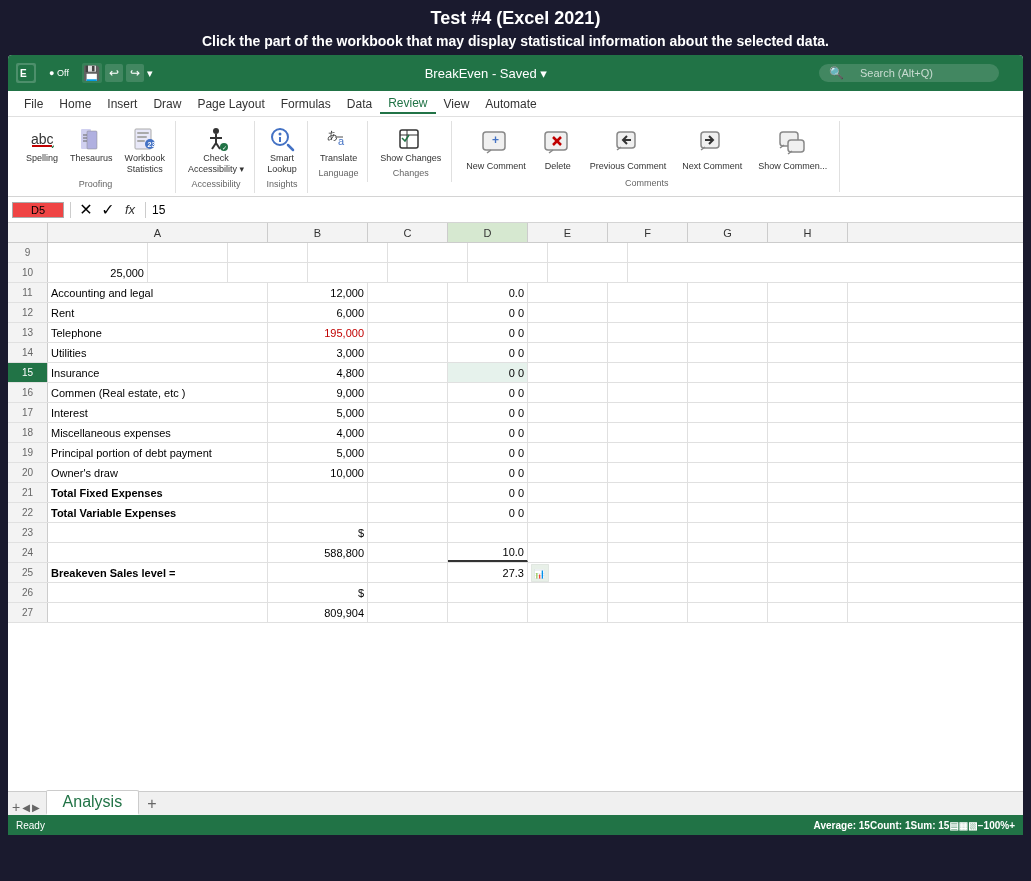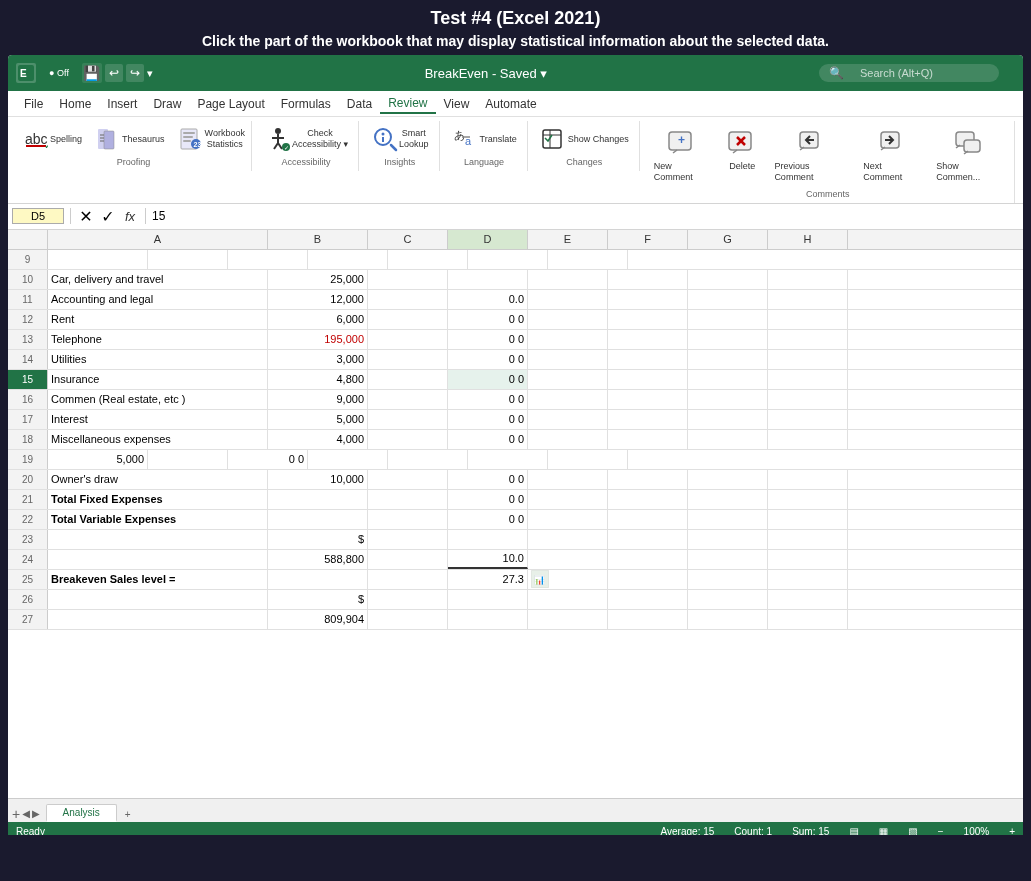--- a/index.html
+++ b/index.html
@@ -120,21 +120,21 @@
     }
     .ribbon-group-label {
       font-size: 9px;
       color: #666;
       margin-top: 2px;
       text-align: center;
     }
 
     .ribbon-btn {
       display: flex;
-      flex-direction: row;
+      flex-direction: column;
       align-items: center;
       padding: 2px 4px;
       cursor: pointer;
       border-radius: 2px;
       min-width: 38px;
     }
     .ribbon-btn .btn-icon {
       width: 28px;
       height: 28px;
       display: flex;
@@ -281,21 +281,21 @@
     .sheet-tabs {
       display: flex;
       align-items: flex-end;
       background: #f0f0f0;
       border-top: 1px solid #ccc;
       height: 24px;
       padding-left: 4px;
     }
     .sheet-tab {
       padding: 2px 16px;
-      font-size: 10px;
+      font-size: 16px;
       cursor: pointer;
       border: 1px solid #ccc;
       border-bottom: none;
       background: white;
       margin-right: 2px;
       border-radius: 2px 2px 0 0;
       color: #333;
     }
     .sheet-tab.active {
       background: white;
@@ -311,21 +311,22 @@
       align-items: center;
       padding: 2px 8px;
       height: 20px;
       font-size: 10px;
       color: white;
       gap: 16px;
     }
     .status-right {
       margin-left: auto;
       display: flex;
-      gap: 20px;
+      gap: 0;
+      font-weight: bold;
     }
 
     .col-a { width: 220px; min-width: 220px; }
     .col-b { width: 100px; min-width: 100px; }
     .col-c { width: 80px; min-width: 80px; }
     .col-d { width: 80px; min-width: 80px; }
     .col-e { width: 80px; min-width: 80px; }
     .col-f { width: 80px; min-width: 80px; }
     .col-g { width: 80px; min-width: 80px; }
     .col-h { width: 80px; min-width: 80px; }
@@ -356,21 +357,21 @@
 
     .proofing-group { min-width: 140px; }
     .comments-group { min-width: 260px; }
 
     .cell-ref-box {
       width: 52px;
       border: 1px solid #ababab;
       text-align: center;
       font-size: 11px;
       padding: 1px 3px;
-      background: #fef9c3;
+      background: #ef4444;
     }
 
     .formula-bar-sep {
       width: 1px;
       height: 16px;
       background: #ccc;
       margin: 0 2px;
     }
   </style>
 </head>
@@ -636,21 +637,20 @@
           <div class="cell col-c"></div>
           <div class="cell col-d"></div>
           <div class="cell col-e"></div>
           <div class="cell col-f"></div>
           <div class="cell col-g"></div>
           <div class="cell col-h"></div>
         </div>
 
         <div class="grid-row">
           <div class="row-num">10</div>
-          <div class="cell col-a">Car, delivery and travel</div>
           <div class="cell col-b right">25,000</div>
           <div class="cell col-c"></div>
           <div class="cell col-d"></div>
           <div class="cell col-e"></div>
           <div class="cell col-f"></div>
           <div class="cell col-g"></div>
           <div class="cell col-h"></div>
         </div>
 
         <div class="grid-row">
@@ -744,20 +744,21 @@
           <div class="cell col-c"></div>
           <div class="cell col-d right">0 0</div>
           <div class="cell col-e"></div>
           <div class="cell col-f"></div>
           <div class="cell col-g"></div>
           <div class="cell col-h"></div>
         </div>
 
         <div class="grid-row">
           <div class="row-num">19</div>
+          <div class="cell col-a">Principal portion of debt payment</div>
           <div class="cell col-b right">5,000</div>
           <div class="cell col-c"></div>
           <div class="cell col-d right">0 0</div>
           <div class="cell col-e"></div>
           <div class="cell col-f"></div>
           <div class="cell col-g"></div>
           <div class="cell col-h"></div>
         </div>
 
         <div class="grid-row">

